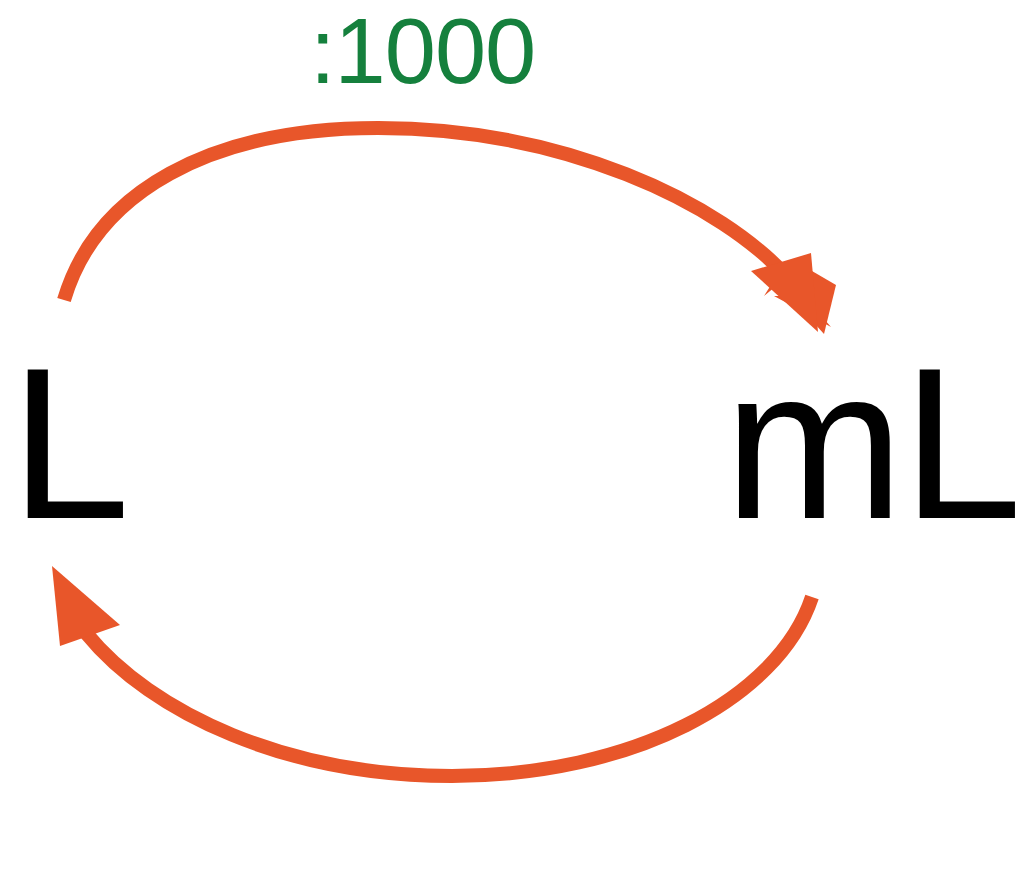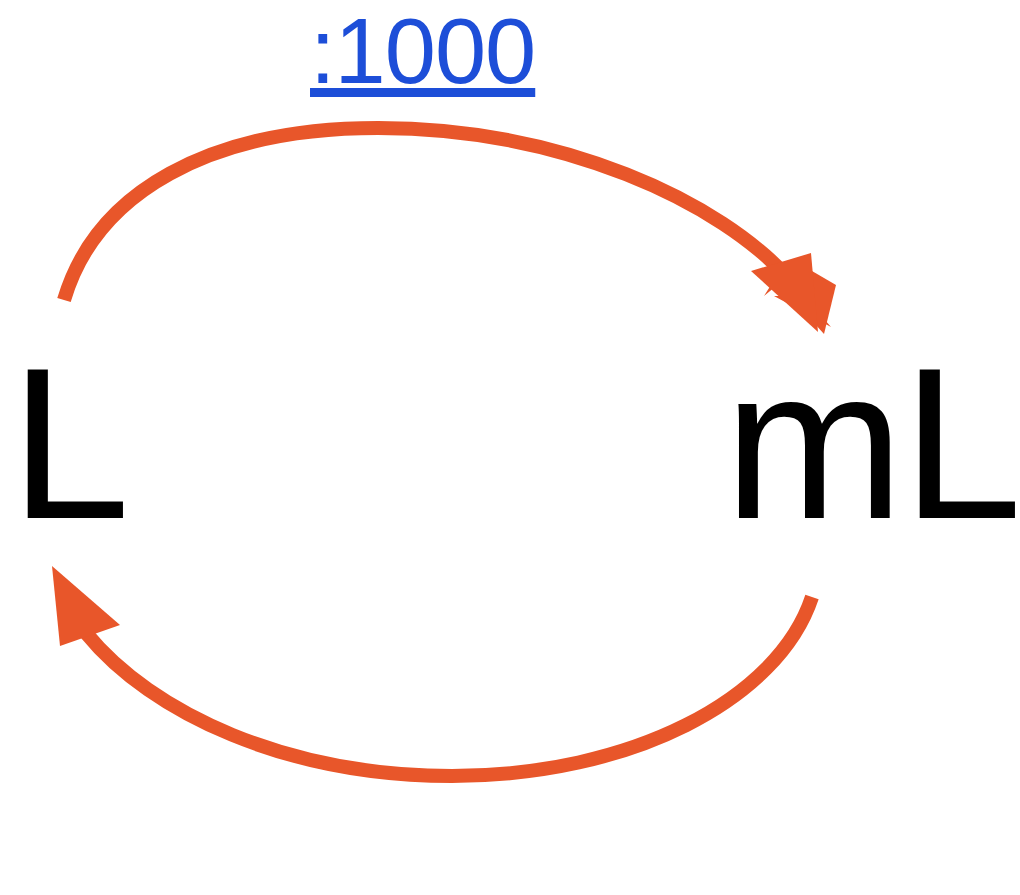--- a/index.html
+++ b/index.html
@@ -38,29 +38,28 @@
   #unit-left {
     left: 10px;
     top: 335px;
   }
   #unit-right {
     left: 724px;
     top: 335px;
   }
   .factor-label {
     position: absolute;
-    color: #1d4ed8;
+    color: #15803d;
     font-family: "Liberation Sans", sans-serif;
     font-weight: 400;
     font-size: 92px;
     line-height: 1;
     letter-spacing: -1px;
     white-space: nowrap;
     user-select: none;
-    text-decoration: underline;
   }
   #factor-top {
     left: 310px;
     top: 5px;
   }
   #factor-bottom {
     left: 322px;
     top: 800px;
   }
 </style>

